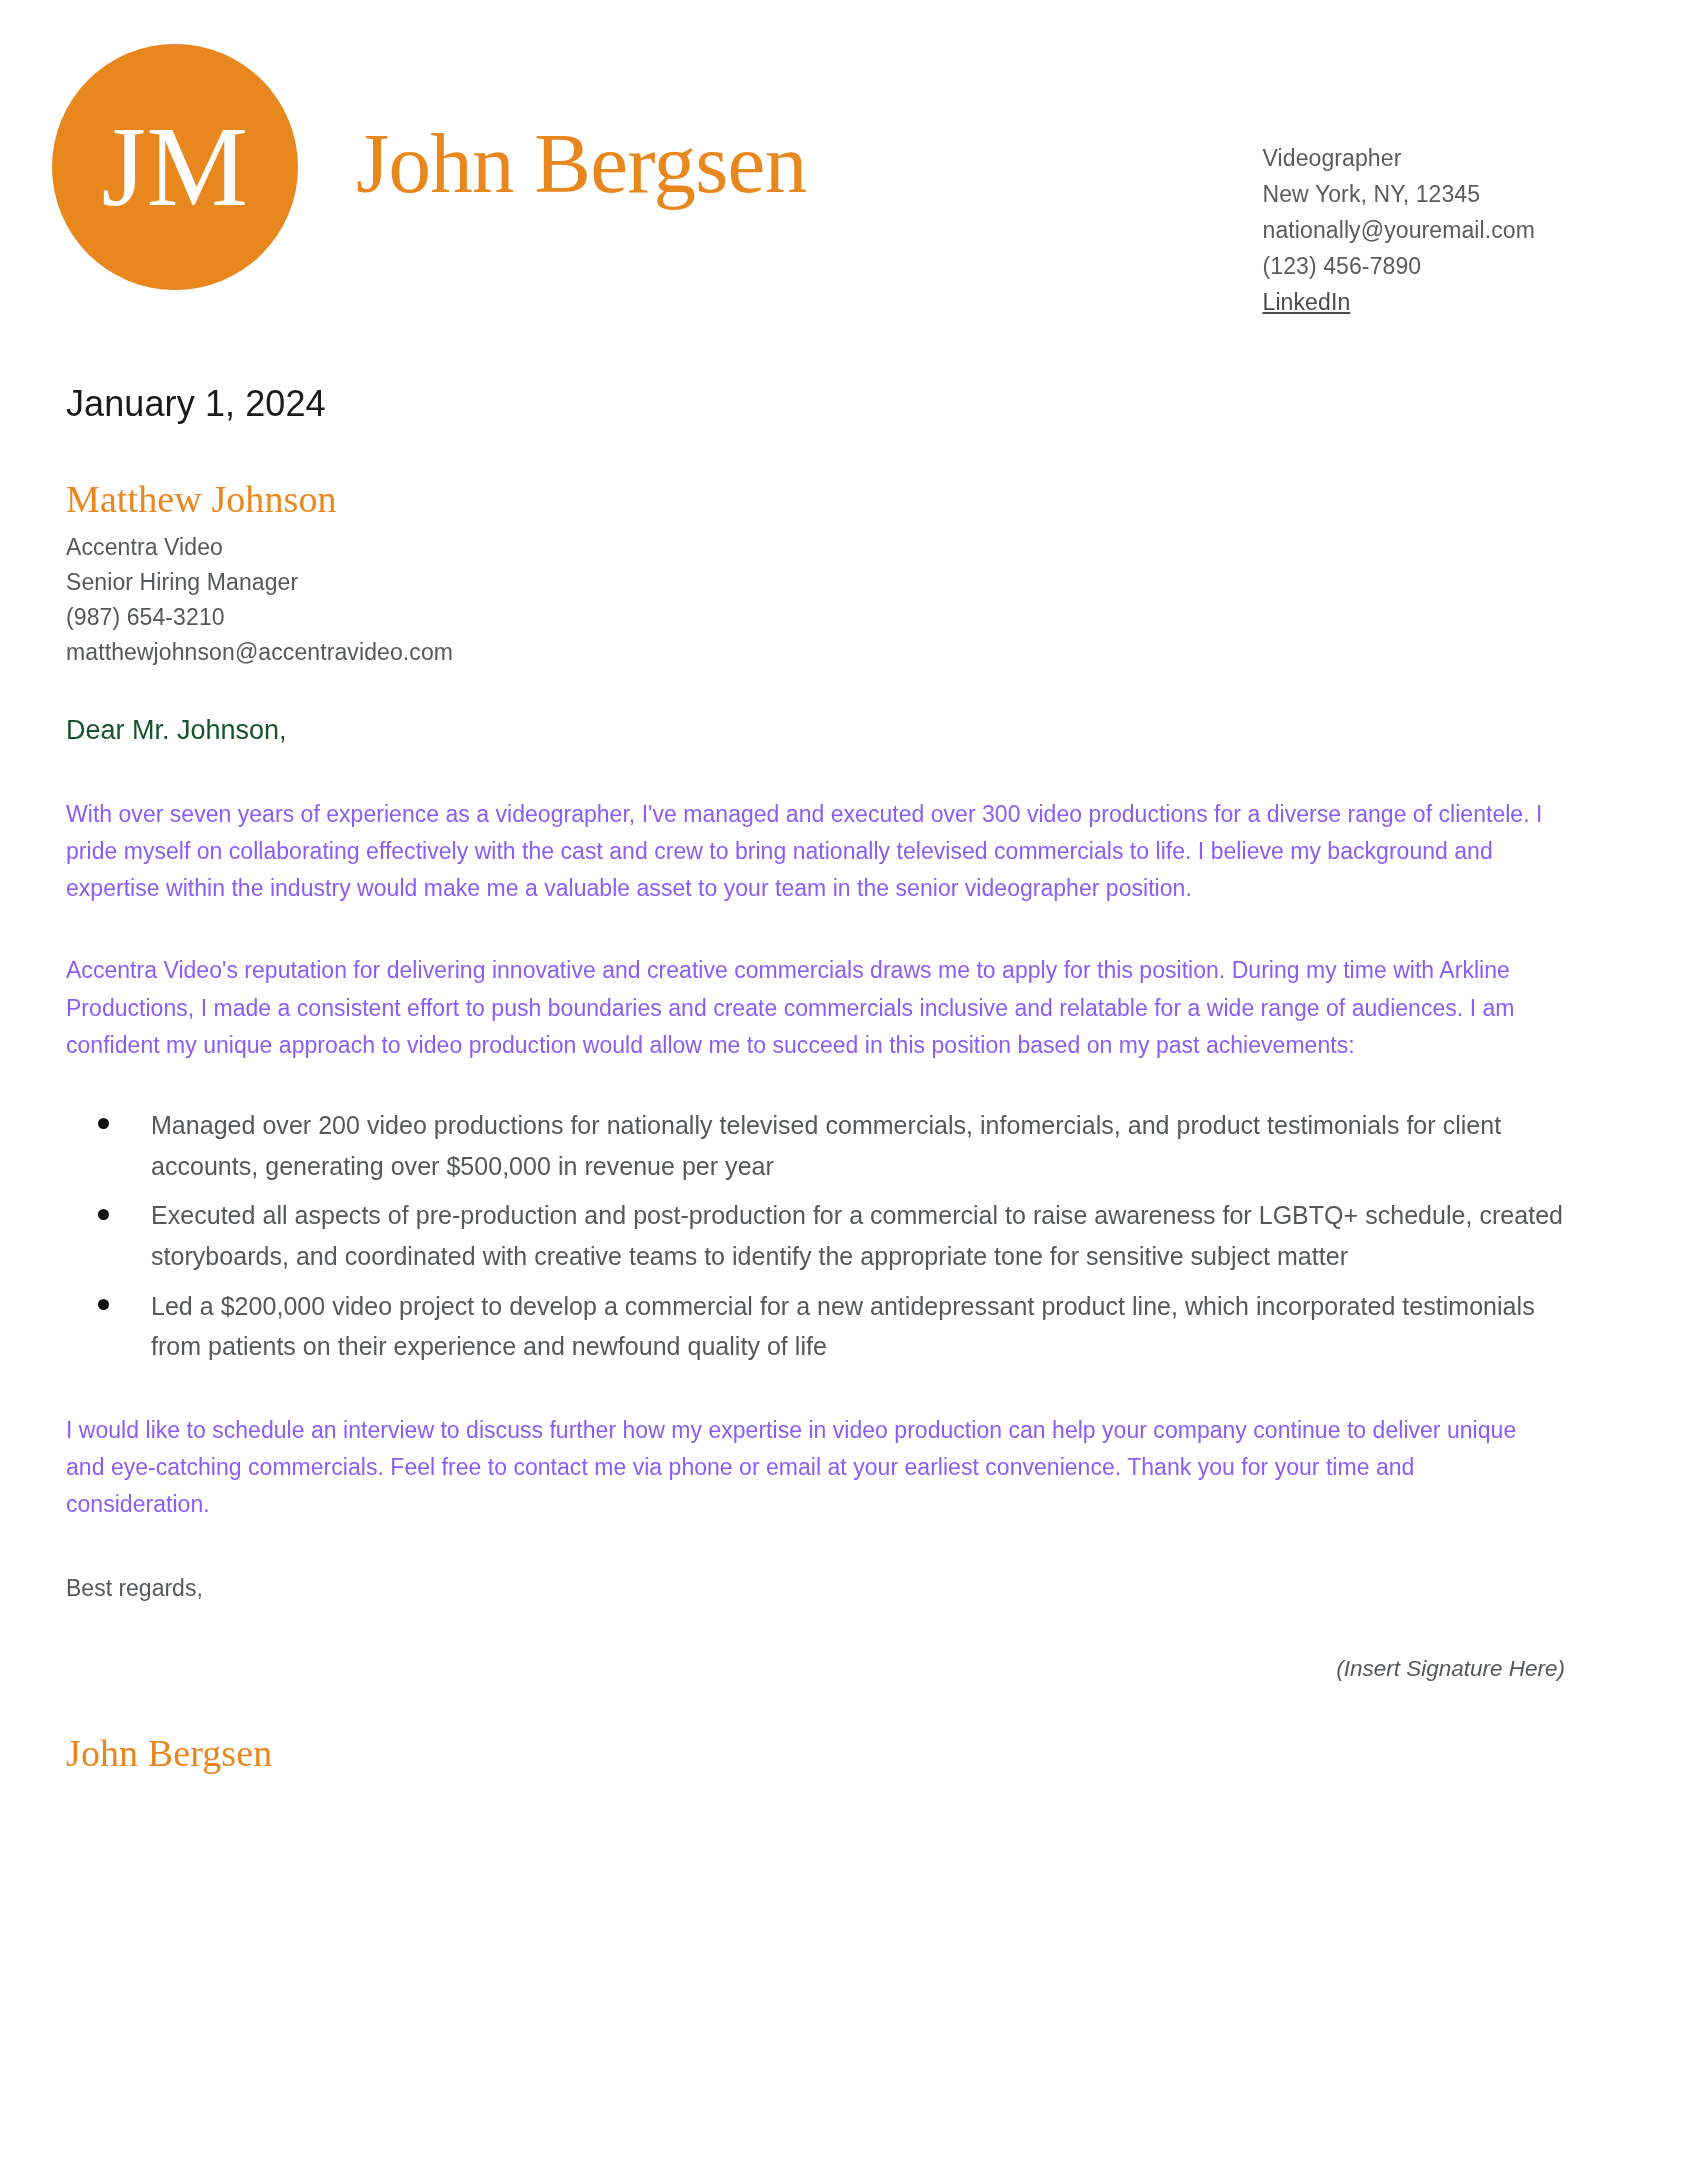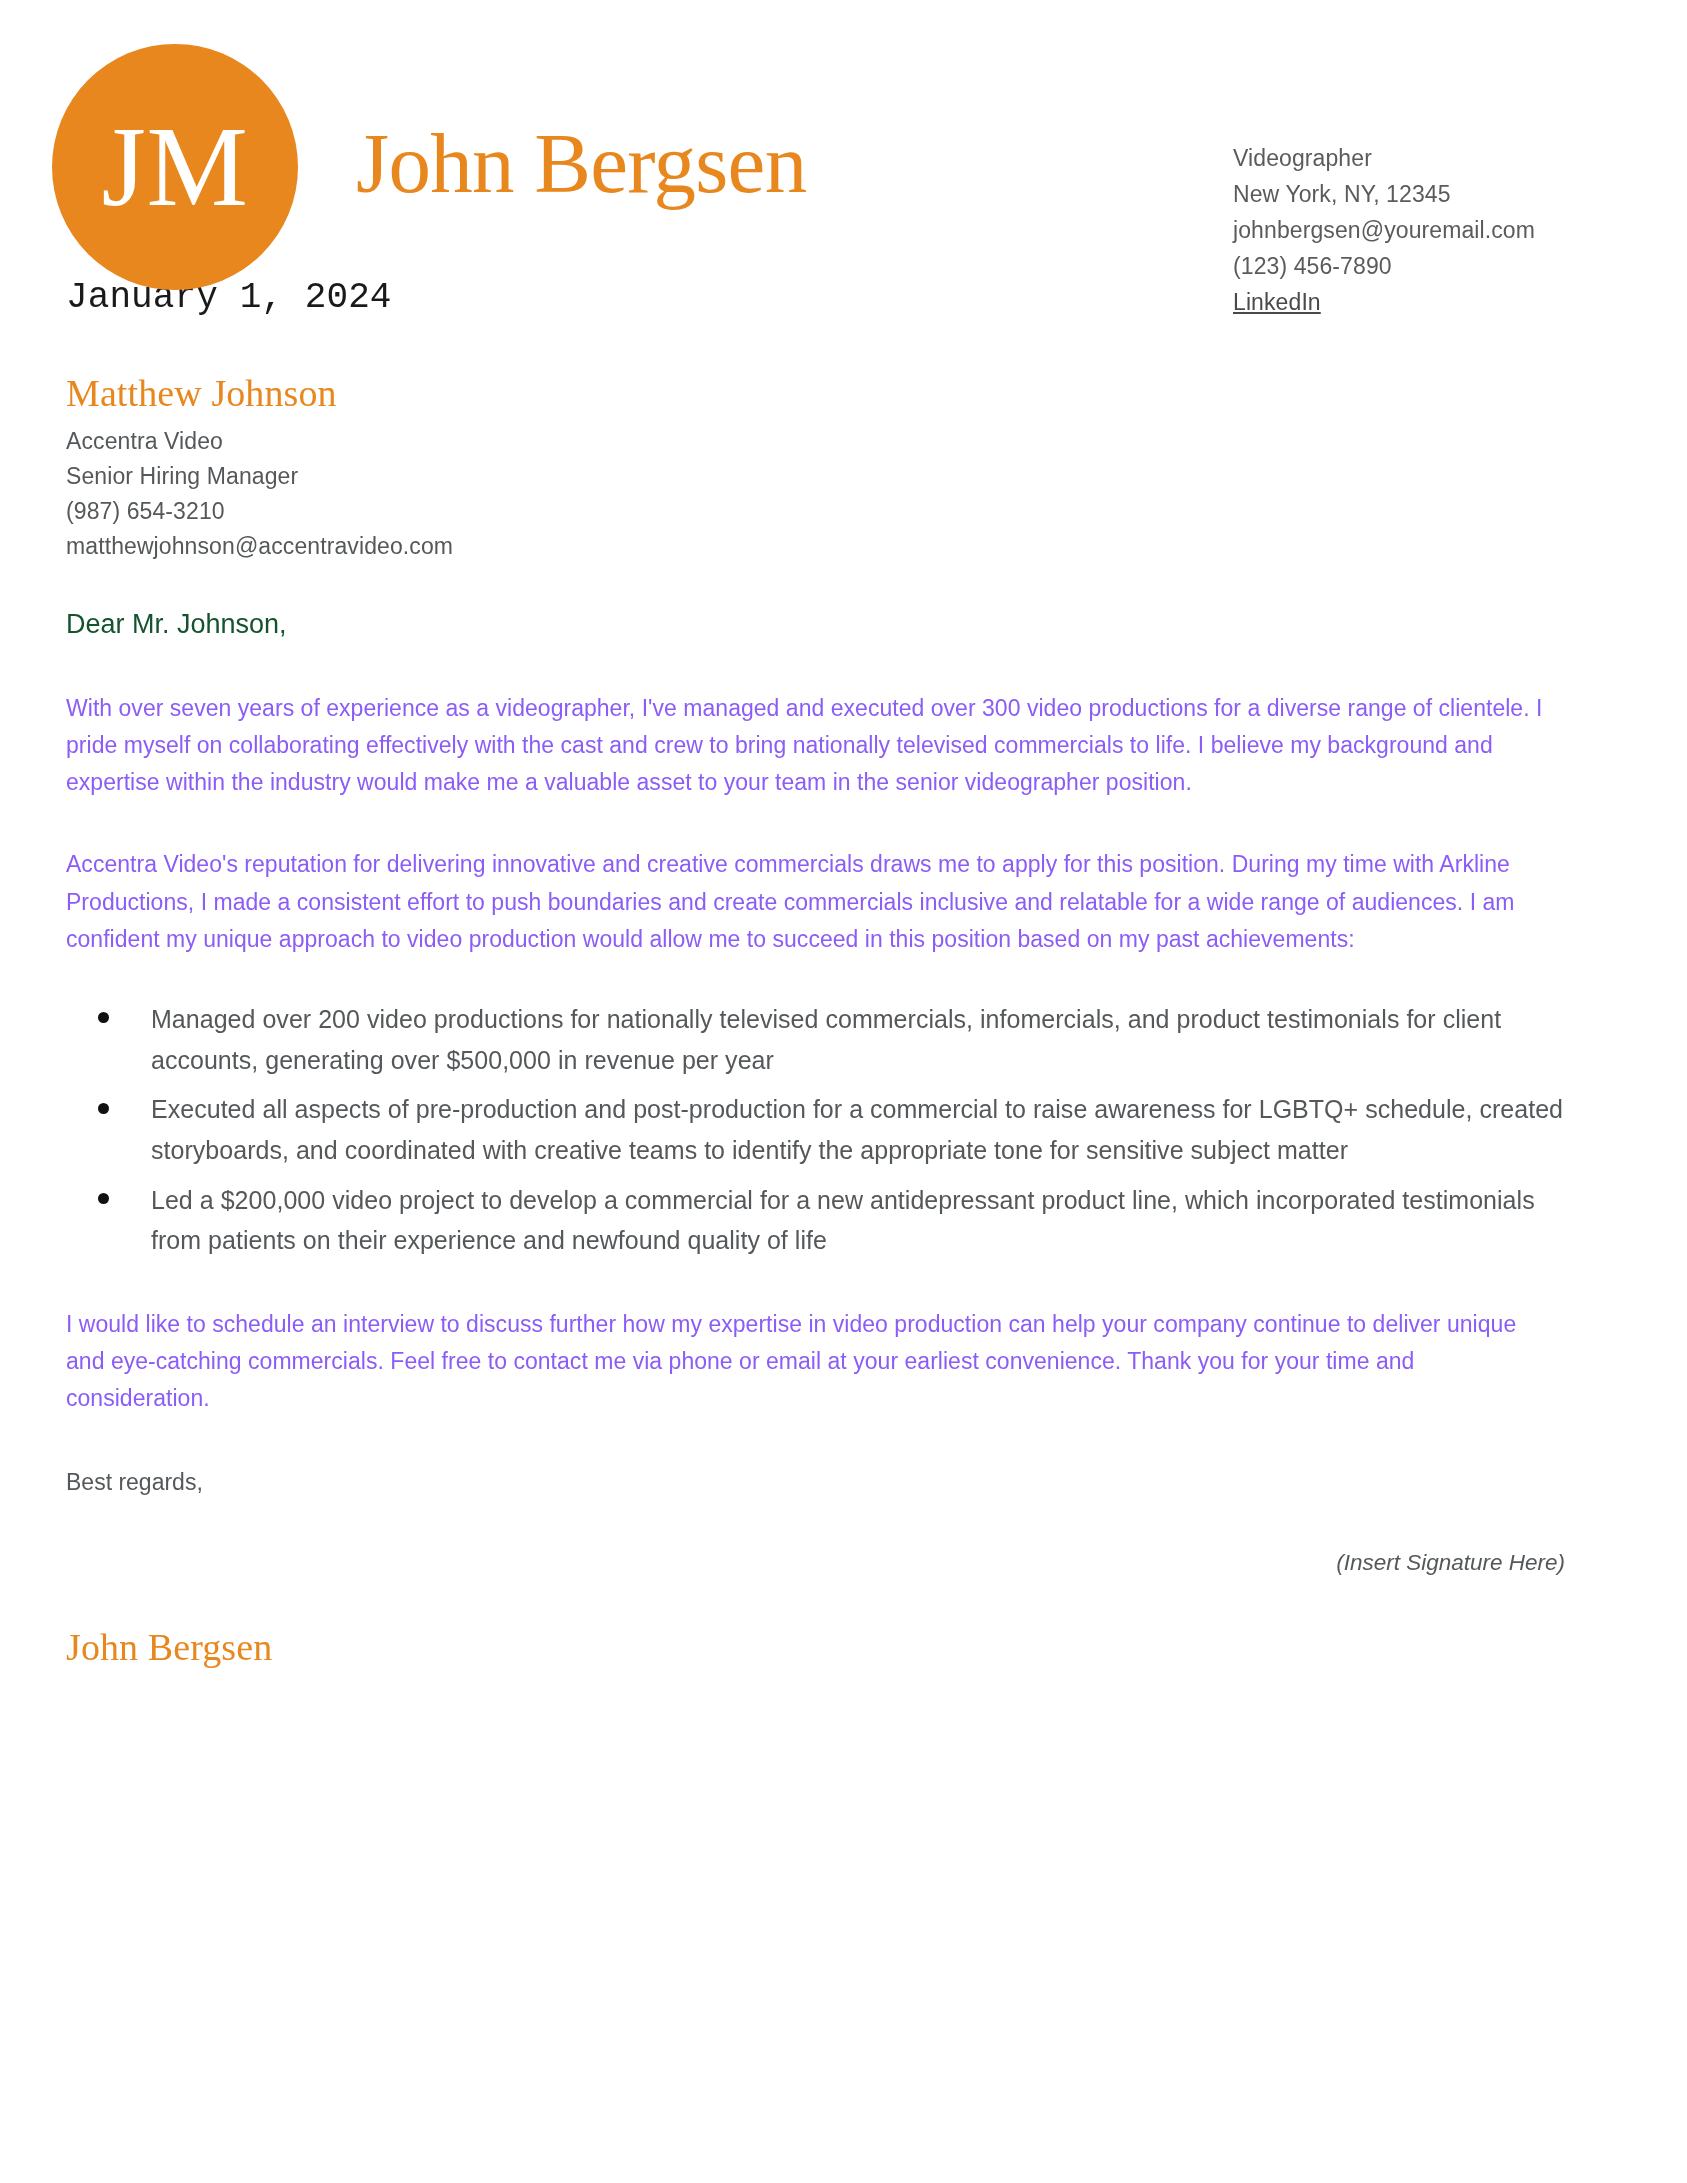--- a/index.html
+++ b/index.html
@@ -88,23 +88,24 @@
     color: #4a4a4a;
     display: inline-block;
   }
 
   
   .body-area {
     padding: 0 122px 0 66px;
   }
 
   .letter-date {
-    font-family: Liberation Mono, monospace;
+    font-family: Liberation Sans, sans-serif;
     font-size: 36px;
     color: #1a1a1a;
+    margin-top: 106px;
     line-height: 1.1;
     letter-spacing: 0.1px;
   }
 
   .recipient {
     margin-top: 54px;
   }
   .recipient-name {
     font-family: "Liberation Serif", serif;
     font-size: 38px;
@@ -195,21 +196,21 @@
       <span class="monogram-text">JM</span>
     </div>
 
     <div class="name-wrap">
       <div class="full-name">John Bergsen</div>
     </div>
 
     <div class="contact-block">
       <div class="contact-line">Videographer</div>
       <div class="contact-line">New York, NY, 12345</div>
-      <div class="contact-line">johnbergsen@youremail.com</div>
+      <div class="contact-line">nationally@youremail.com</div>
       <div class="contact-line">(123) 456-7890</div>
       <div><a class="contact-line link">LinkedIn</a></div>
     </div>
 
   </div>
 
   <div class="body-area">
 
     <div class="letter-date">January 1, 2024</div>
 

